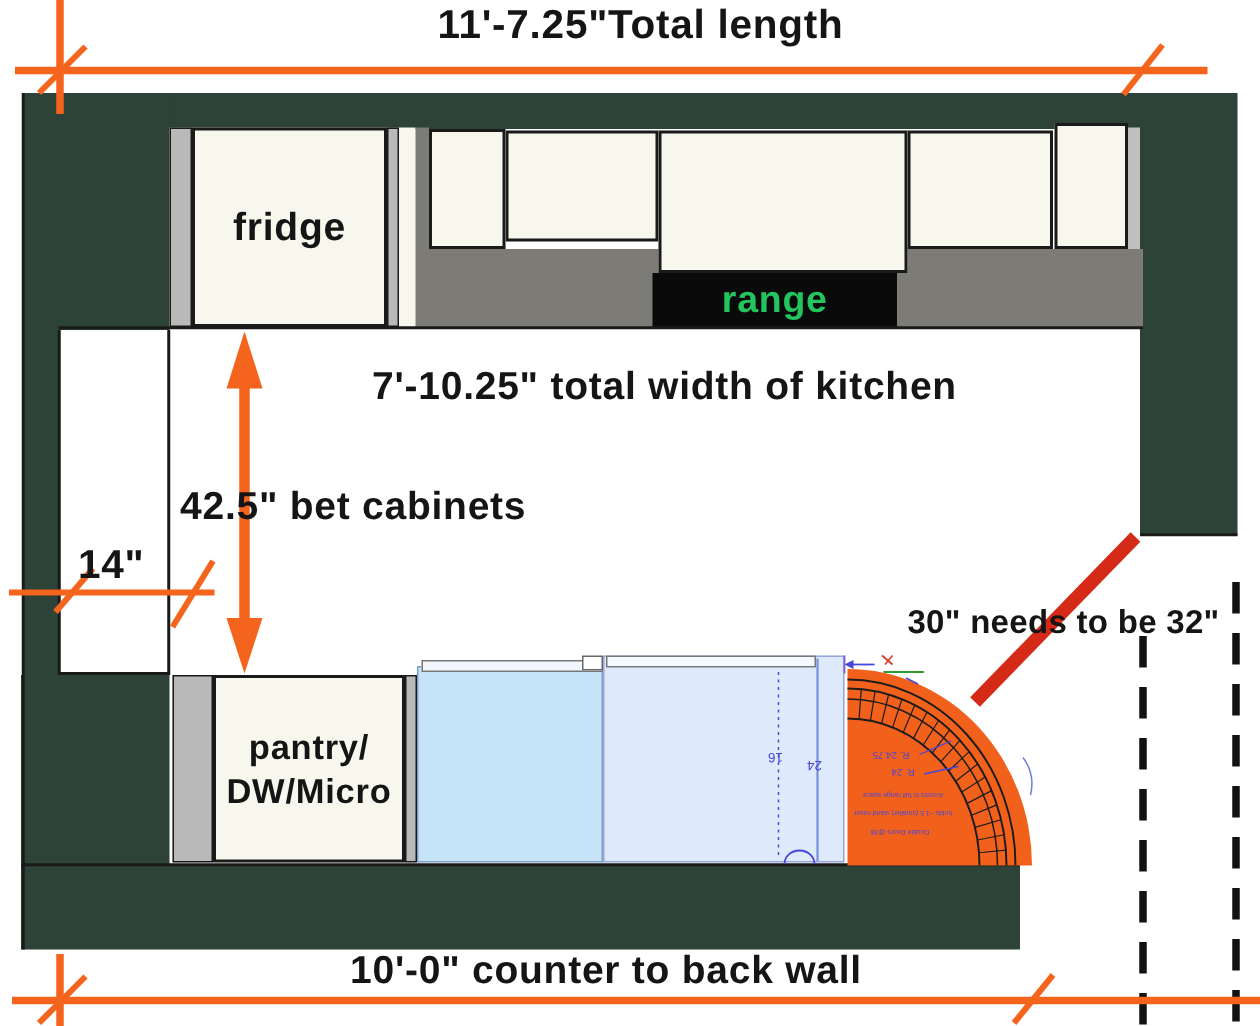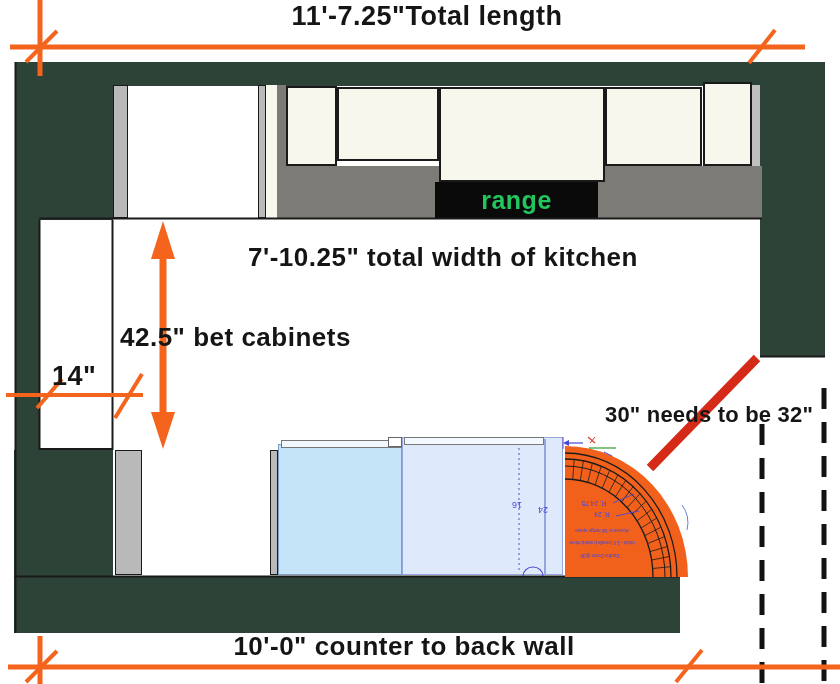--- a/index.html
+++ b/index.html
@@ -24,35 +24,42 @@
 <div id="plan">
 
   <div class="abs wall" style="left:16px;top:62px;width:744px;height:24px;"></div>
   <div class="abs wall" style="left:16px;top:62px;width:97px;height:158px;"></div>
   <div class="abs wall" style="left:16px;top:220px;width:24px;height:230px;"></div>
   <div class="abs wall" style="left:14px;top:450px;width:99px;height:127px;"></div>
   <div class="abs wall" style="left:14px;top:577px;width:666px;height:56px;"></div>
   <div class="abs wall" style="left:760px;top:62px;width:65px;height:295px;"></div>
 
   <div class="abs ltgray" style="left:113px;top:85px;width:15px;height:133px;"></div>
+  <div class="abs cream boxlabel" style="left:128px;top:85px;width:130px;height:133px;">
+    <span class="lbl" style="position:static;font-size:26px;">fridge</span>
+  </div>
   <div class="abs ltgray" style="left:258px;top:85px;width:8px;height:133px;"></div>
   <div class="abs" style="left:266px;top:85px;width:11px;height:133px;background:#f8f7ee;"></div>
   <div class="abs counter" style="left:277px;top:85px;width:9px;height:81px;"></div>
   <div class="abs counter" style="left:277px;top:166px;width:485px;height:52px;"></div>
   <div class="abs cream" style="left:286px;top:86px;width:51px;height:80px;"></div>
   <div class="abs cream" style="left:337px;top:87px;width:102px;height:74px;"></div>
   <div class="abs cream" style="left:439px;top:87px;width:166px;height:95px;"></div>
   <div class="abs cream" style="left:605px;top:87px;width:97px;height:79px;"></div>
   <div class="abs cream" style="left:703px;top:82px;width:49px;height:84px;"></div>
   <div class="abs" style="left:752px;top:85px;width:8px;height:81px;background:#c0c0be;"></div>
   <div class="abs boxlabel" style="left:435px;top:182px;width:163px;height:37px;background:#0a0a0a;">
     <span class="lbl" style="position:static;color:#22c55e;font-size:25px;">range</span>
   </div>
 
   <div class="abs ltgray" style="left:115px;top:450px;width:27px;height:125px;"></div>
+  <div class="abs cream boxlabel" style="left:142px;top:450px;width:128px;height:125px;flex-direction:column;line-height:1.22;">
+    <span class="lbl" style="position:static;font-size:23px;">pantry/</span>
+    <span class="lbl" style="position:static;font-size:23px;">DW/Micro</span>
+  </div>
   <div class="abs ltgray" style="left:270px;top:450px;width:8px;height:125px;"></div>
 
   <div class="abs" style="left:278px;top:444px;width:124px;height:131px;background:#c5e4f7;border:1px solid #7f9fc6;box-sizing:border-box;"></div>
   <div class="abs" style="left:281px;top:440px;width:121px;height:8px;background:#f2f8fd;border:1px solid #777;box-sizing:border-box;"></div>
   <div class="abs" style="left:402px;top:437px;width:161px;height:138px;background:#dee9fc;border:1px solid #97a7dd;box-sizing:border-box;"></div>
   <div class="abs" style="left:404px;top:437px;width:140px;height:8px;background:#f4f8ff;border:1px solid #777;box-sizing:border-box;"></div>
   <div class="abs" style="left:388px;top:437px;width:14px;height:10px;background:#ffffff;border:1px solid #666;box-sizing:border-box;"></div>
 
   <svg width="840" height="684" viewBox="0 0 840 684">
 

